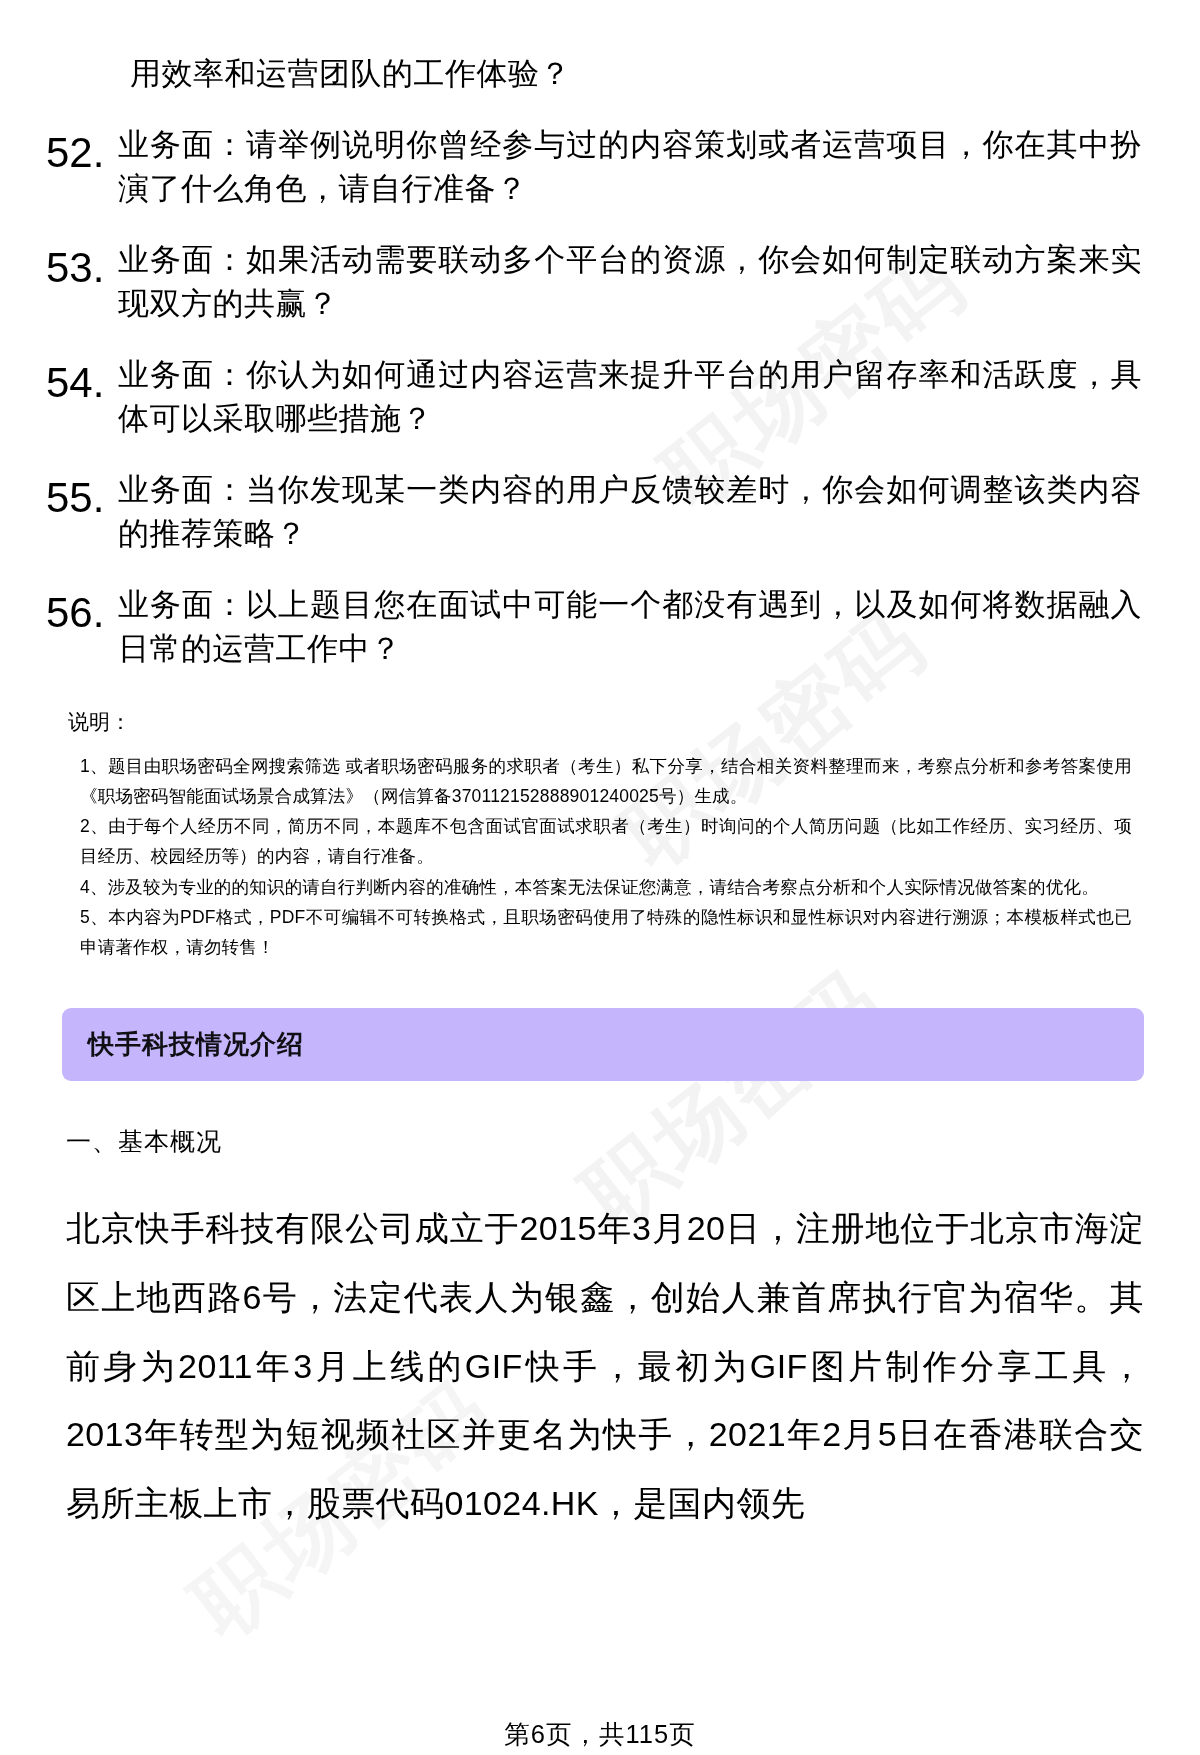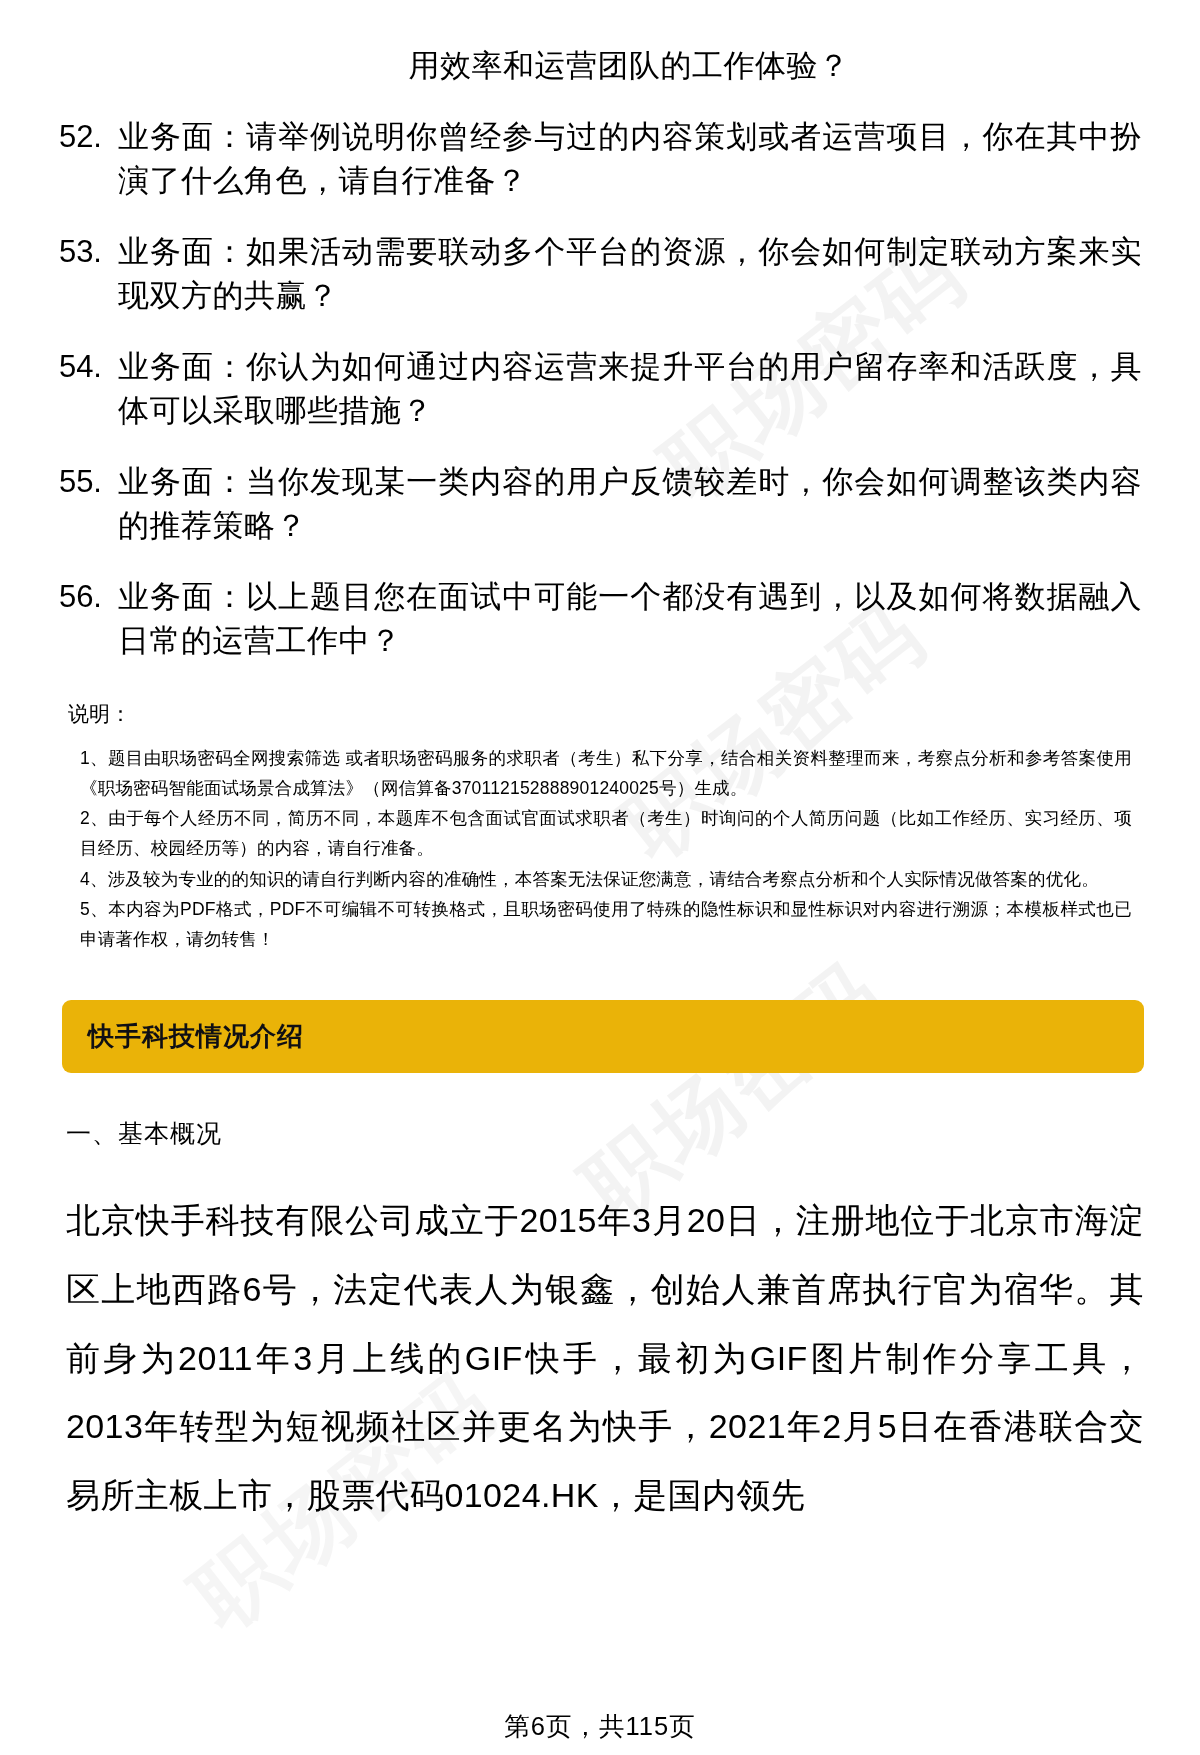--- a/index.html
+++ b/index.html
@@ -51,42 +51,41 @@
   .wm-c { left: 560px; top: 1150px; font-size: 84px; }
   .wm-d { left: 170px; top: 1560px; font-size: 84px; opacity: 0.035; }
 
   .content {
     position: relative;
     z-index: 2;
   }
 
   
   .q-continued {
-    margin: 4px;
+    margin: 12px;
     padding: 40px 60px 0 118px;
     font-size: 31px;
     line-height: 1.42;
     letter-spacing: 0.5px;
-    text-align: center;
   }
   .q-list {
     margin: 0;
     padding: 0;
     list-style: none;
   }
   .q-item {
     display: flex;
     align-items: flex-start;
     padding: 0 58px 0 46px;
     margin-top: 27px;
   }
   .q-num {
     flex: 0 0 auto;
     width: 72px;
-    font-size: 31px;
+    font-size: 42px;
     line-height: 1.42;
     text-align: right;
     padding-right: 16px;
     box-sizing: border-box;
     letter-spacing: 0;
   }
   .q-text {
     flex: 1 1 auto;
     font-size: 31px;
     line-height: 1.42;
@@ -199,21 +198,21 @@
     <div class="notes">
       <div class="notes-title">说明：</div>
       <ul class="notes-list">
         <li class="note-item">1、题目由职场密码全网搜索筛选 或者职场密码服务的求职者（考生）私下分享，结合相关资料整理而来，考察点分析和参考答案使用《职场密码智能面试场景合成算法》（网信算备370112152888901240025号）生成。</li>
         <li class="note-item">2、由于每个人经历不同，简历不同，本题库不包含面试官面试求职者（考生）时询问的个人简历问题（比如工作经历、实习经历、项目经历、校园经历等）的内容，请自行准备。</li>
         <li class="note-item">4、涉及较为专业的的知识的请自行判断内容的准确性，本答案无法保证您满意，请结合考察点分析和个人实际情况做答案的优化。</li>
         <li class="note-item">5、本内容为PDF格式，PDF不可编辑不可转换格式，且职场密码使用了特殊的隐性标识和显性标识对内容进行溯源；本模板样式也已申请著作权，请勿转售！</li>
       </ul>
     </div>
 
-    <div class="banner" style="background-color: #eab308;">快手科技情况介绍</div>
+    <div class="banner" style="background-color: #c4b5fd;">快手科技情况介绍</div>
 
     <div class="section-sub">一、基本概况</div>
 
     <div class="body-para">北京快手科技有限公司成立于2015年3月20日，注册地位于北京市海淀区上地西路6号，法定代表人为银鑫，创始人兼首席执行官为宿华。其前身为2011年3月上线的GIF快手，最初为GIF图片制作分享工具，2013年转型为短视频社区并更名为快手，2021年2月5日在香港联合交易所主板上市，股票代码01024.HK，是国内领先</div>
 
   </div>
 
   <div class="footer">第6页，共115页</div>
 
 </div>

